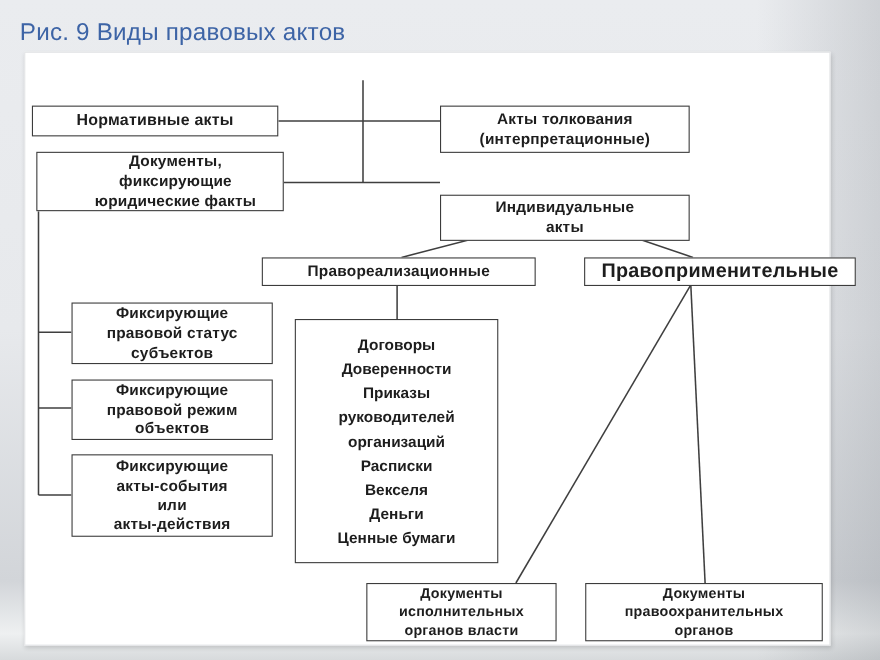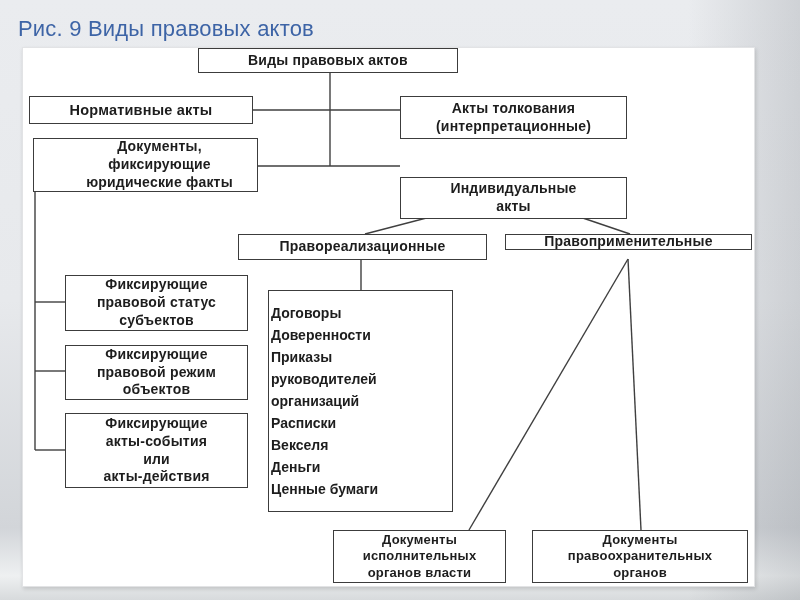--- a/index.html
+++ b/index.html
@@ -29,31 +29,31 @@
     text-align:center;color:#1d1d1d;font-weight:700;
     font-size:14px;line-height:1.28;letter-spacing:0.2px;
     white-space:pre-line;
   }
   .b-root        {left:198px;top:48px; width:260px;height:25px;}
   .b-normative   {left:29px; top:96px; width:224px;height:28px;font-size:14.5px;}
   .b-docsfix     {left:33px; top:138px;width:225px;height:54px;padding-left:28px;}
   .b-interp      {left:400px;top:96px; width:227px;height:43px;}
   .b-individual  {left:400px;top:153px;width:227px;height:42px;margin-top:24px;}
   .b-realization {left:238px;top:234px;width:249px;height:26px;font-size:14px;}
-  .b-enforcement {left:505px;top:234px;width:247px;height:16px;font-size:14px;}
+  .b-enforcement {left:531px;top:234px;width:247px;height:26px;font-size:18px;}
   .b-fixstatus   {left:65px; top:275px;width:183px;height:56px;}
   .b-fixregime   {left:65px; top:345px;width:183px;height:55px;}
   .b-fixevents   {left:65px; top:413px;width:183px;height:75px;}
   .b-execdocs    {left:333px;top:530px;width:173px;height:53px;font-size:13px;}
   .b-lawdocs     {left:532px;top:530px;width:216px;height:53px;font-size:13px;}
   .listbox{
     position:absolute;left:268px;top:290px;width:185px;height:222px;
     box-sizing:border-box;background:#fff;border:1.5px solid #3c3c3c;
     display:flex;flex-direction:column;justify-content:center;
-    text-align:left;color:#1d1d1d;font-weight:700;font-size:14px;
+    text-align:center;color:#1d1d1d;font-weight:700;font-size:14px;
     padding:0 2px;
   }
   .list-item{white-space:pre-line;line-height:22px;}
 </style>
 </head>
 <body>
 
 <div class="slide">
   <div class="slide-title">Рис. 9 Виды правовых актов</div>
 
@@ -67,21 +67,20 @@
     <line x1="35" y1="302" x2="65" y2="302"></line>
     <line x1="35" y1="371" x2="65" y2="371"></line>
     <line x1="35" y1="450" x2="65" y2="450"></line>
     <line x1="515" y1="195" x2="365" y2="234"></line>
     <line x1="515" y1="195" x2="630" y2="234"></line>
     <line x1="361" y1="259" x2="361" y2="290"></line>
     <line x1="628" y1="259" x2="469" y2="530"></line>
     <line x1="628" y1="259" x2="641" y2="530"></line>
   </svg>
 
-  <div class="box b-root">Виды правовых актов</div>
   <div class="box b-normative">Нормативные акты</div>
   <div class="box b-docsfix">Документы,
 фиксирующие
 юридические факты</div>
   <div class="box b-interp">Акты толкования
 (интерпретационные)</div>
   <div class="box b-individual">Индивидуальные
 акты</div>
   <div class="box b-realization">Правореализационные</div>
   <div class="box b-enforcement">Правоприменительные</div>

